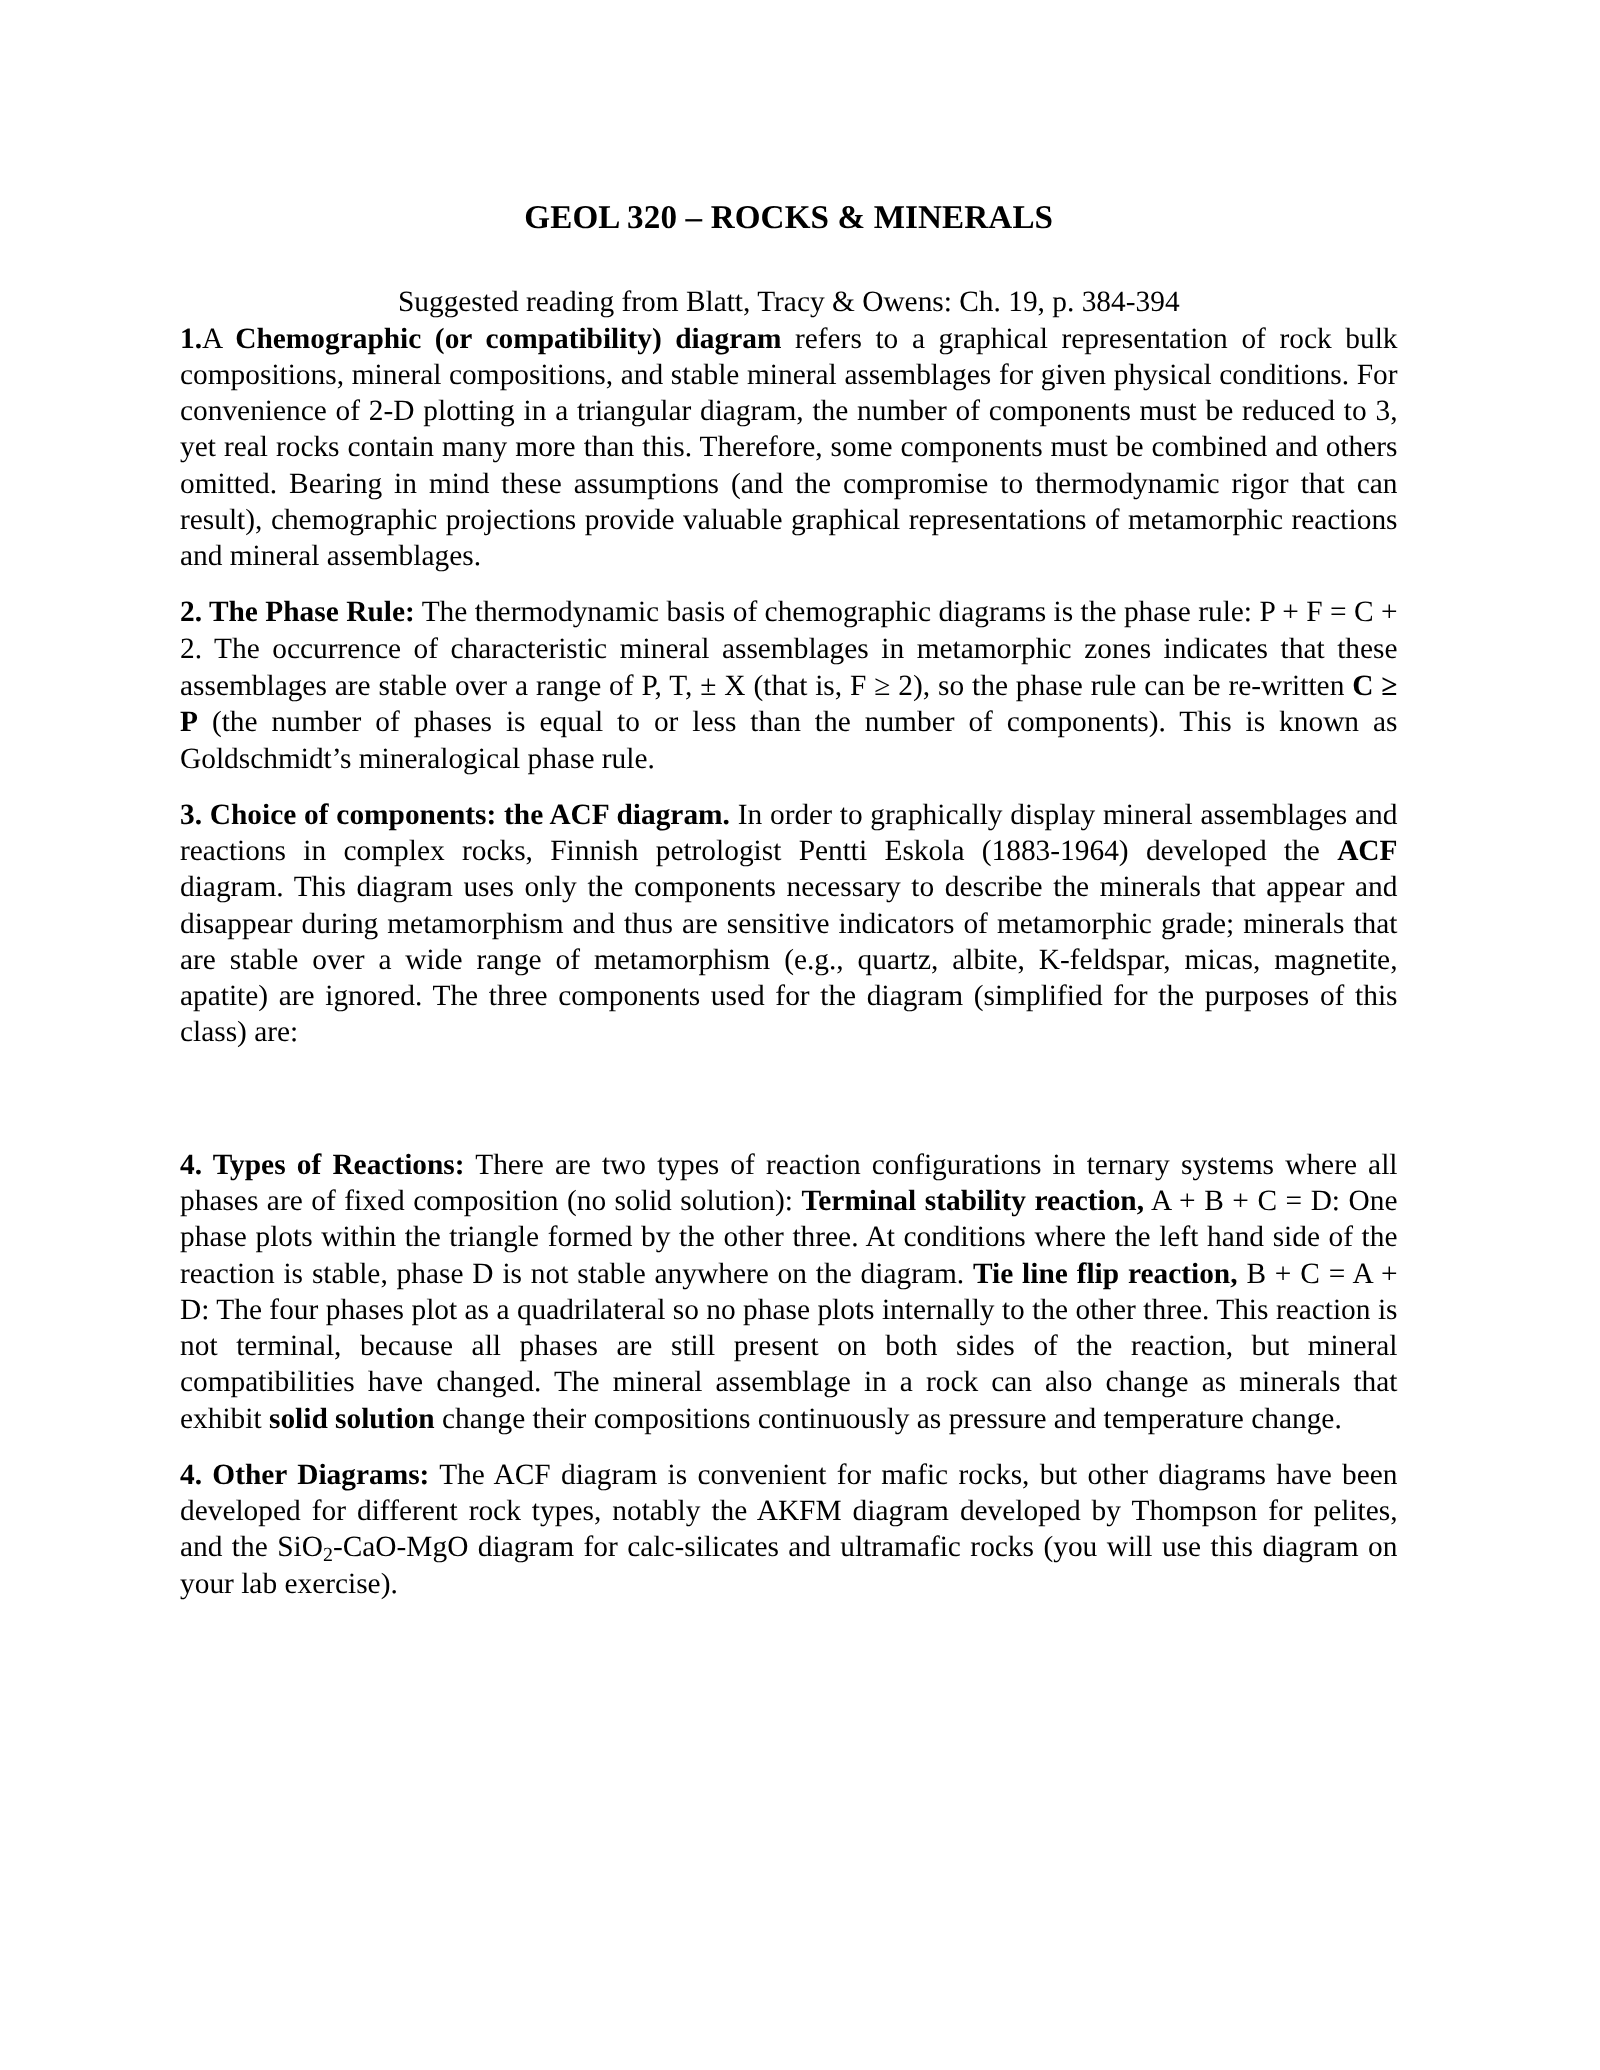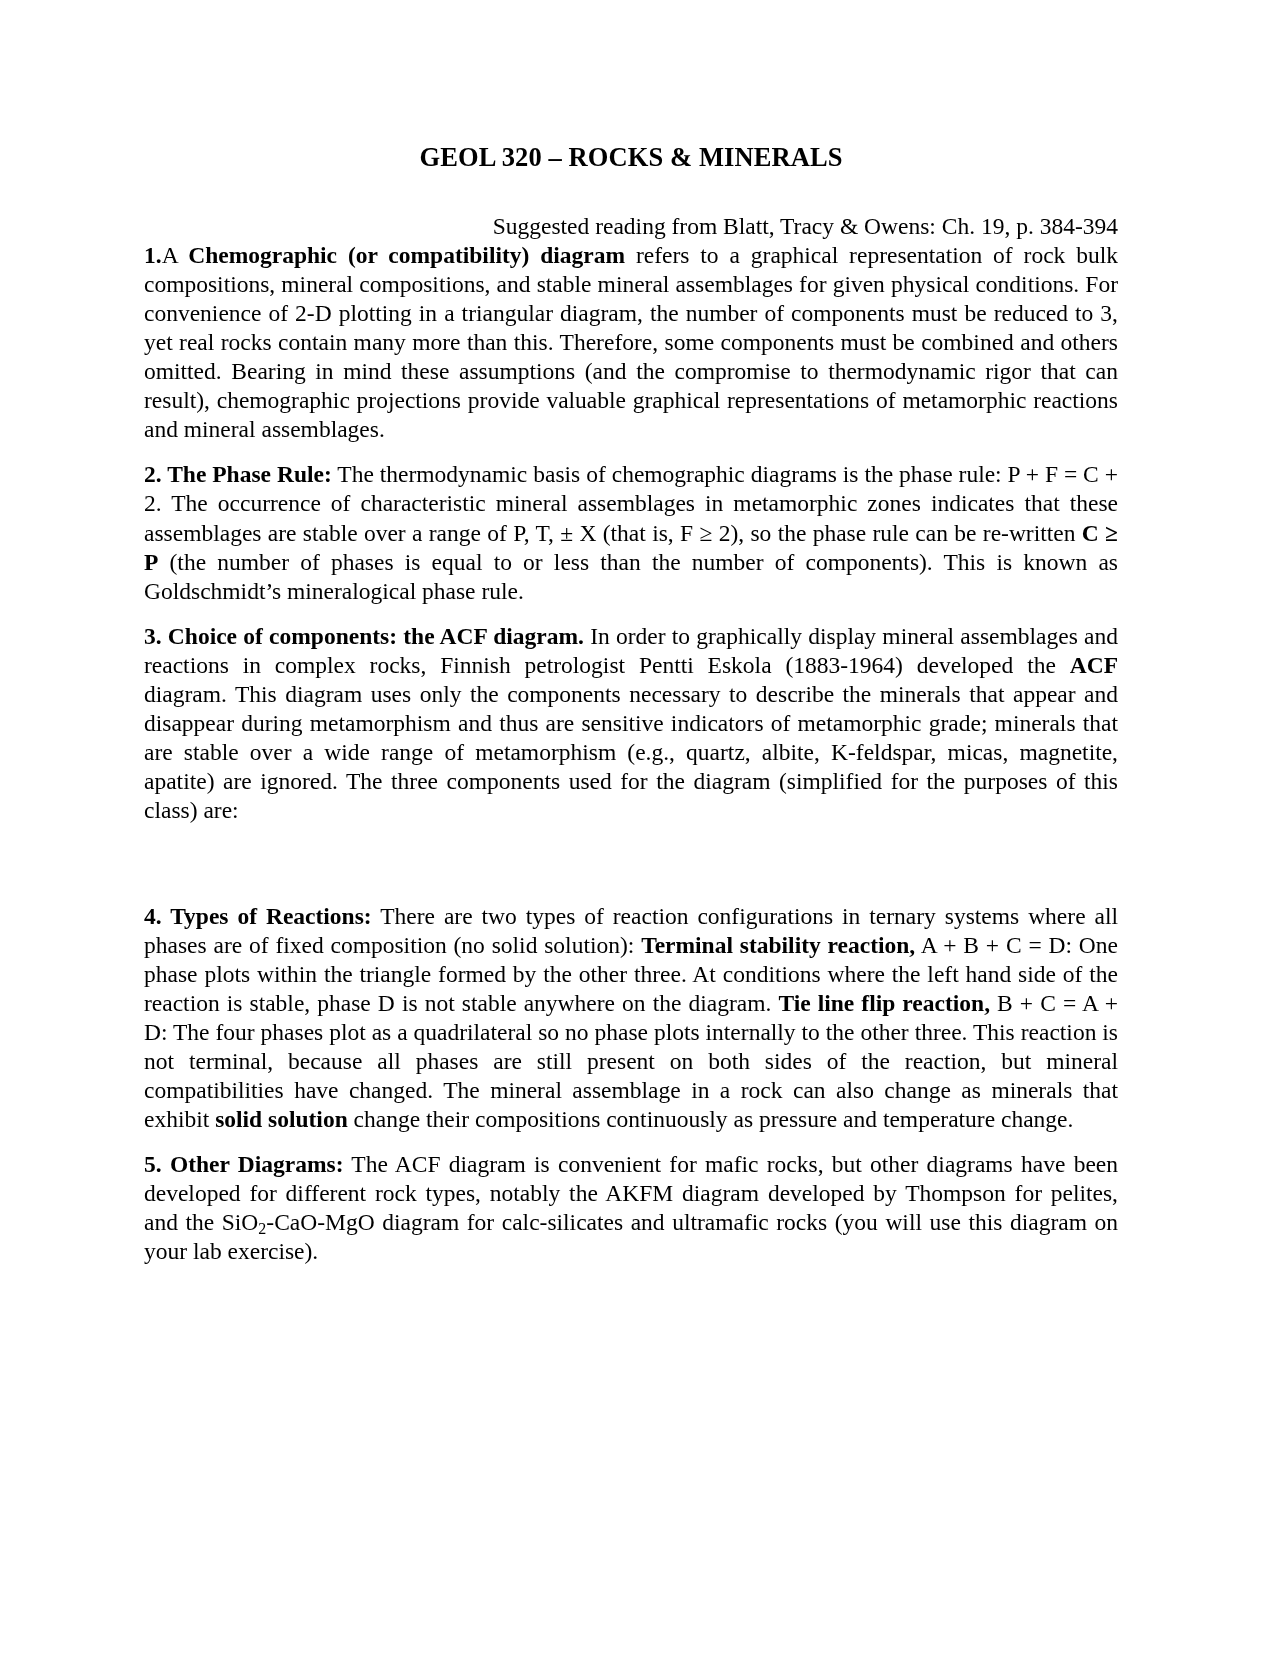--- a/index.html
+++ b/index.html
@@ -18,21 +18,21 @@
   .page {
     position: relative;
     width: 1280px;
     height: 1656px;
     box-sizing: border-box;
     padding: 0;
   }
   .content {
     position: absolute;
     left: 144px;
-    top: 0;
+    top: 16px;
     width: 974px;
   }
   h1.doc-title {
     font-size: 26.5px;
     font-weight: bold;
     text-align: center;
     margin: 0;
     padding-top: 142px;
     letter-spacing: 0.1px;
     line-height: 1.15;
@@ -42,21 +42,21 @@
     font-weight: bold;
     text-align: center;
     margin: 0;
     padding-top: 42px;
     line-height: 1.15;
   }
   p.reading {
     font-size: 23.5px;
     margin: 0;
     padding-top: 40px;
-    text-align: right;
+    text-align: center;
     line-height: 1.23;
   }
   p.para {
     font-size: 23.5px;
     margin: 0;
     text-align: justify;
     text-justify: inter-word;
     line-height: 1.235;
   }
   p.gap-lg { }
@@ -98,16 +98,16 @@
     <div class="formula-block">
       <div class="formula-line"><span></span><span></span><sub></sub><span></span><sub></sub><span></span><sub></sub><span></span><sub></sub><span></span></div>
       <div class="formula-line"><span></span><span></span></div>
       <div class="formula-line"><span></span><span></span></div>
     </div>
 
     <p class="para" style="margin-top:47px;"></p>
 
     <p class="para gap-md"><b>4. Types of Reactions:</b><span>  There are two types of reaction configurations in ternary systems where all phases are of fixed composition (no solid solution):  </span><b>Terminal stability reaction,</b><span> A + B + C = D:  One phase plots within the triangle formed by the other three.  At conditions where the left hand side of the reaction is stable, phase D is not stable anywhere on the diagram.  </span><b>Tie line flip reaction,</b><span> B + C = A + D:  The four phases plot as a quadrilateral so no phase plots internally to the other three.  This reaction is not terminal, because all phases are still present on both sides of the reaction, but mineral compatibilities have changed.   The mineral assemblage in a rock can also change as minerals that exhibit </span><b>solid solution</b><span> change their compositions continuously as pressure and temperature change.</span></p>
 
-    <p class="para gap-md"><b>5. Other Diagrams:</b><span>  The ACF diagram is convenient for mafic rocks, but other diagrams have been developed for different rock types, notably the AKFM diagram developed by Thompson for pelites, and the SiO</span><sub>2</sub><span>-CaO-MgO diagram for calc-silicates and ultramafic rocks (you will use this diagram on your lab exercise).</span></p>
+    <p class="para gap-md"><b>4. Other Diagrams:</b><span>  The ACF diagram is convenient for mafic rocks, but other diagrams have been developed for different rock types, notably the AKFM diagram developed by Thompson for pelites, and the SiO</span><sub>2</sub><span>-CaO-MgO diagram for calc-silicates and ultramafic rocks (you will use this diagram on your lab exercise).</span></p>
 
   </div>
 </div>
 
 </body></html>

